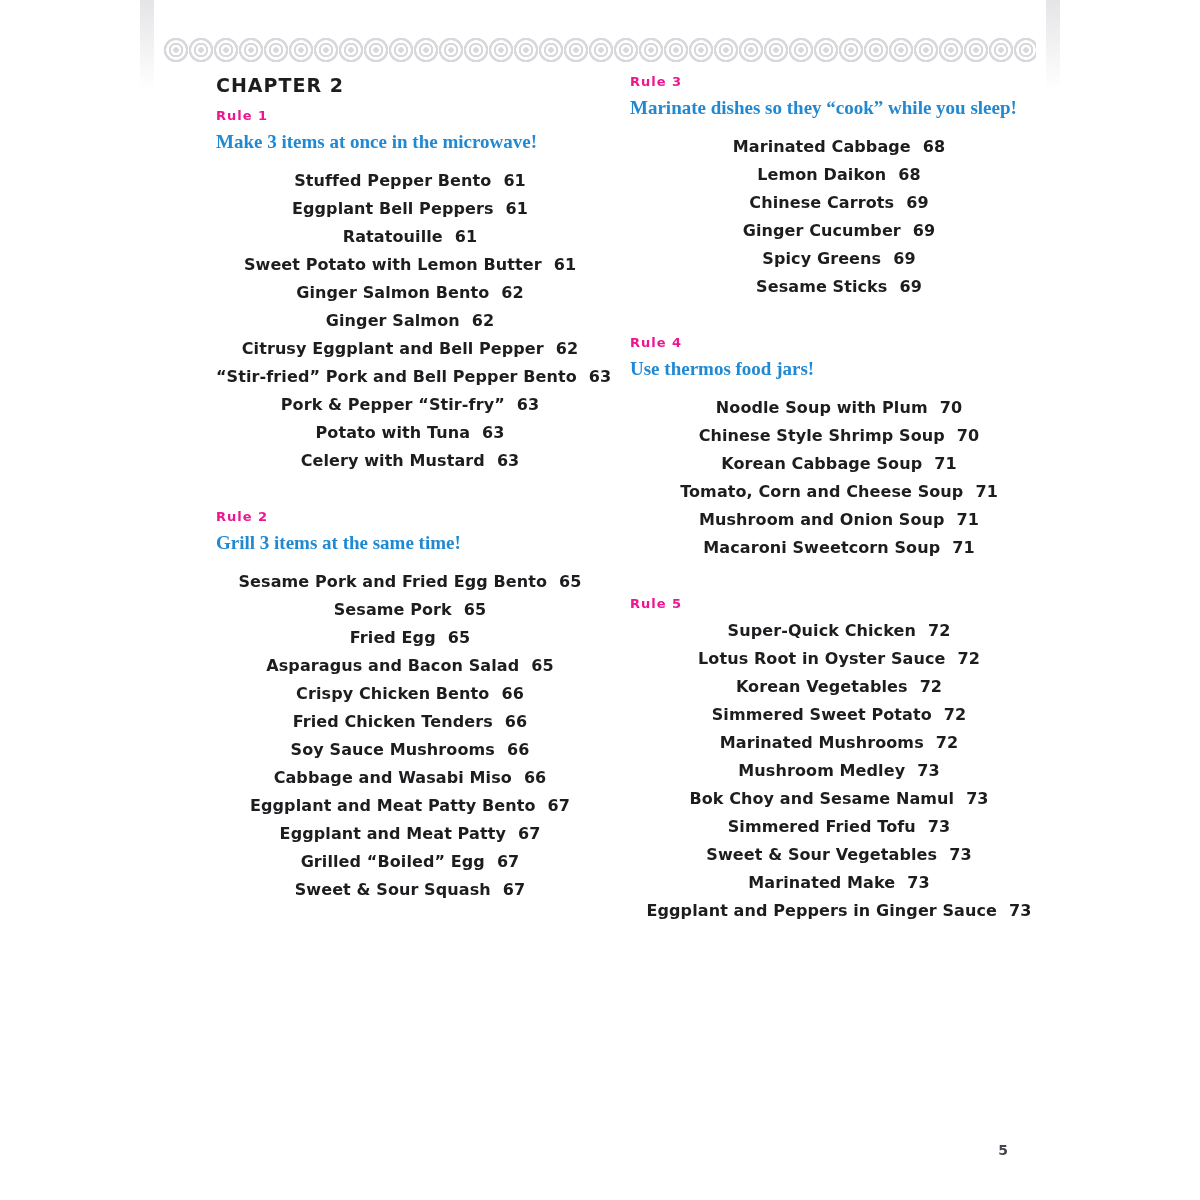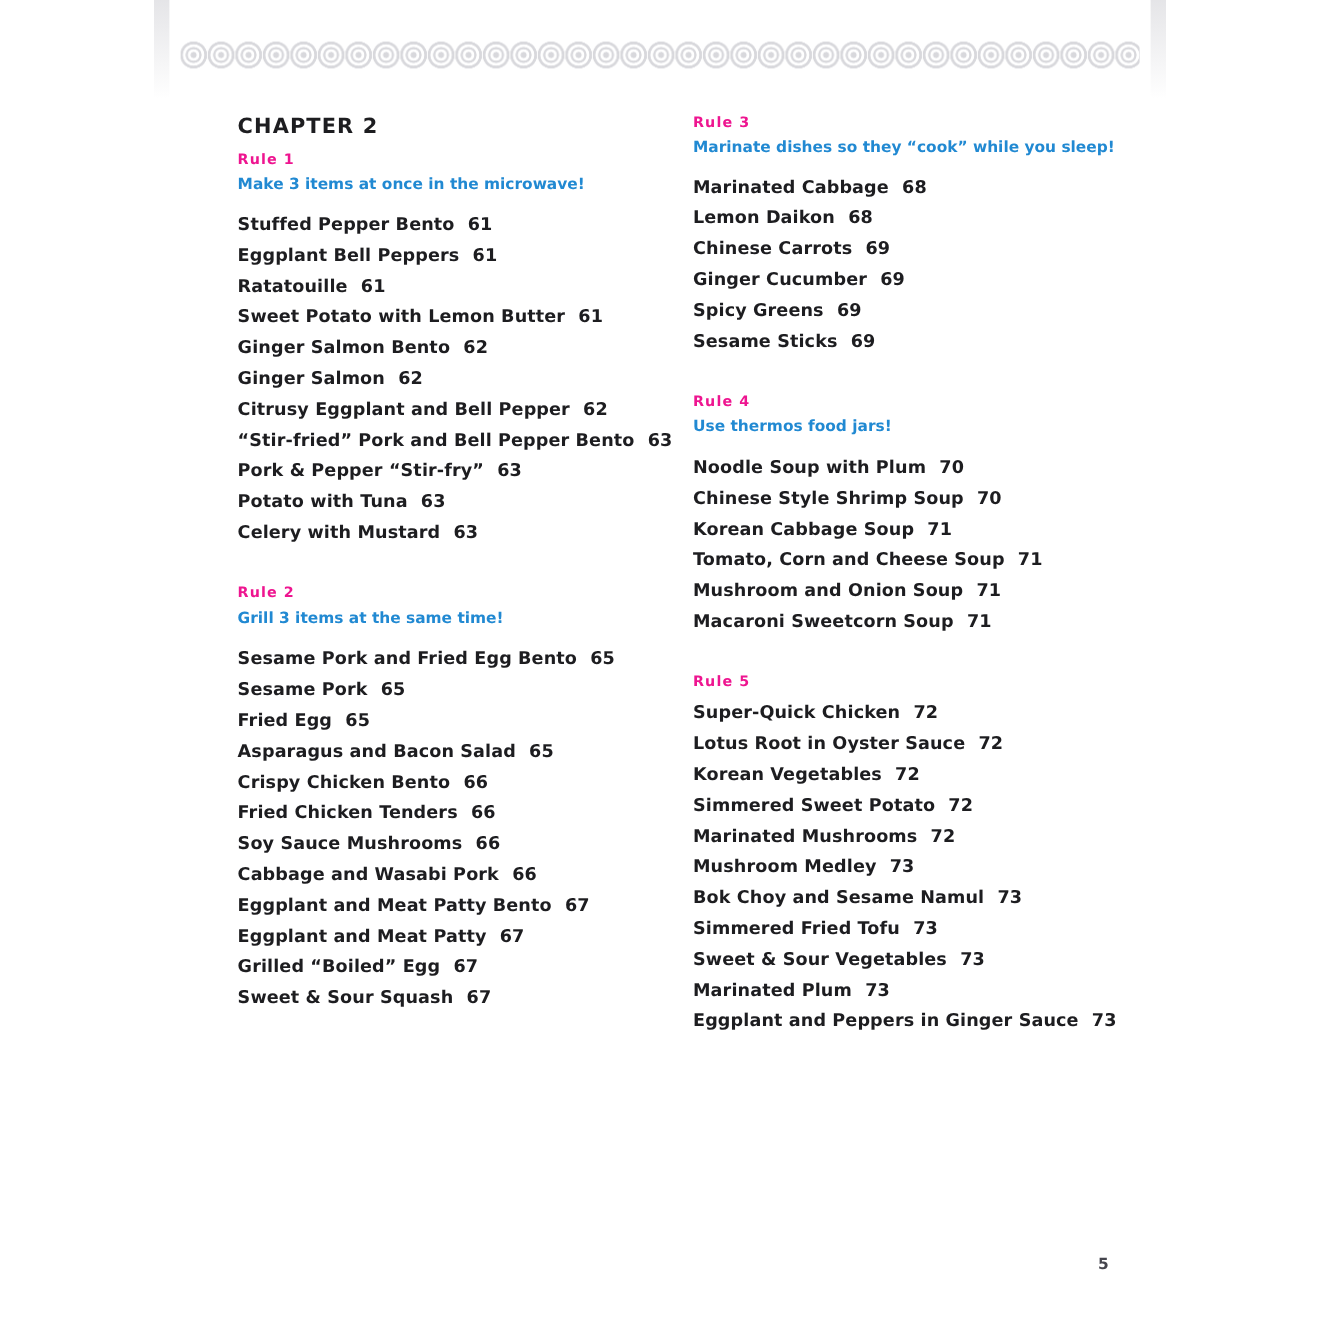--- a/index.html
+++ b/index.html
@@ -31,21 +31,21 @@
     top: 36px; left: 164px;
     width: 872px; height: 28px;
     background:
       radial-gradient(circle at 12px 14px, var(--lace-gray,#d8d8dc) 2.5px, rgba(0,0,0,0) 3px) 0 0 / 25px 28px repeat-x,
       radial-gradient(circle at 12px 14px, rgba(0,0,0,0) 5px, var(--lace-gray,#d8d8dc) 5.5px, var(--lace-gray,#d8d8dc) 7px, rgba(0,0,0,0) 7.5px) 0 0 / 25px 28px repeat-x,
       radial-gradient(circle at 12px 14px, rgba(0,0,0,0) 9.5px, var(--lace-gray,#d8d8dc) 10px, var(--lace-gray,#d8d8dc) 12px, rgba(0,0,0,0) 12.5px) 0 0 / 25px 28px repeat-x,
       radial-gradient(circle at 0px 14px, var(--lace-gray,#d8d8dc) 1.8px, rgba(0,0,0,0) 2.3px) 12px 0 / 25px 28px repeat-x;
   }
   .content {
     position: absolute;
-    top: 104px;
+    top: 74px;
     left: 216px;
     width: 832px;
     display: flex;
     gap: 26px;
   }
   .col.left  { width: 388px; flex: 0 0 388px; }
   .col.right { width: 418px; flex: 0 0 418px; }
 
   .chapter-label {
     font-size: 19px;
@@ -64,30 +64,31 @@
   }
   .toc-section { margin-bottom: 34px; }
   .rule {
     font-size: 13px;
     font-weight: bold;
     letter-spacing: 1px;
     color: var(--accent-pink,#ee1590);
     margin-bottom: 6px;
   }
   .heading {
-    font-size: 14px;
+    font-size: 19px;
     font-weight: bold;
     color: var(--accent-blue,#2189d2);
     line-height: 1.32;
     margin-bottom: 13px;
     padding-left: 36px;
     text-indent: -36px;
     max-width: 430px;
-  }
-  ul.entries { list-style: none; }
+    font-family: Liberation Serif, serif;
+  }
+  ul.entries { list-style: none; text-align: center; }
   li.entry {
     font-size: 16px;
     font-weight: bold;
     color: var(--text-black,#1d1d20);
     line-height: 28px;
     white-space: nowrap;
     letter-spacing: 0.1px;
   }
   li.entry .p { margin-left: 12px; }
   .page-number {
@@ -133,21 +134,21 @@
     <div class="rule">Rule 2</div>
     <h2 class="heading">Grill 3 items at the same time!</h2>
     <ul class="entries">
             <li class="entry"><span class="t">Sesame Pork and Fried Egg Bento</span><span class="p">65</span></li>
             <li class="entry"><span class="t">Sesame Pork</span><span class="p">65</span></li>
             <li class="entry"><span class="t">Fried Egg</span><span class="p">65</span></li>
             <li class="entry"><span class="t">Asparagus and Bacon Salad</span><span class="p">65</span></li>
             <li class="entry"><span class="t">Crispy Chicken Bento</span><span class="p">66</span></li>
             <li class="entry"><span class="t">Fried Chicken Tenders</span><span class="p">66</span></li>
             <li class="entry"><span class="t">Soy Sauce Mushrooms</span><span class="p">66</span></li>
-            <li class="entry"><span class="t">Cabbage and Wasabi Pork</span><span class="p">66</span></li>
+            <li class="entry"><span class="t">Cabbage and Wasabi Miso</span><span class="p">66</span></li>
             <li class="entry"><span class="t">Eggplant and Meat Patty Bento</span><span class="p">67</span></li>
             <li class="entry"><span class="t">Eggplant and Meat Patty</span><span class="p">67</span></li>
             <li class="entry"><span class="t">Grilled “Boiled” Egg</span><span class="p">67</span></li>
             <li class="entry"><span class="t">Sweet &amp; Sour Squash</span><span class="p">67</span></li>
           </ul>
   </section>
 </div>
     <div class="col right">
   <section class="toc-section">
     <div class="rule">Rule 3</div>
@@ -180,21 +181,21 @@
     <ul class="entries">
             <li class="entry"><span class="t">Super-Quick Chicken</span><span class="p">72</span></li>
             <li class="entry"><span class="t">Lotus Root in Oyster Sauce</span><span class="p">72</span></li>
             <li class="entry"><span class="t">Korean Vegetables</span><span class="p">72</span></li>
             <li class="entry"><span class="t">Simmered Sweet Potato</span><span class="p">72</span></li>
             <li class="entry"><span class="t">Marinated Mushrooms</span><span class="p">72</span></li>
             <li class="entry"><span class="t">Mushroom Medley</span><span class="p">73</span></li>
             <li class="entry"><span class="t">Bok Choy and Sesame Namul</span><span class="p">73</span></li>
             <li class="entry"><span class="t">Simmered Fried Tofu</span><span class="p">73</span></li>
             <li class="entry"><span class="t">Sweet &amp; Sour Vegetables</span><span class="p">73</span></li>
-            <li class="entry"><span class="t">Marinated Plum</span><span class="p">73</span></li>
+            <li class="entry"><span class="t">Marinated Make</span><span class="p">73</span></li>
             <li class="entry"><span class="t">Eggplant and Peppers in Ginger Sauce</span><span class="p">73</span></li>
           </ul>
   </section>
 </div>
   </div>
 
   <div class="page-number">5</div>
 </div>
 
 </body></html>

